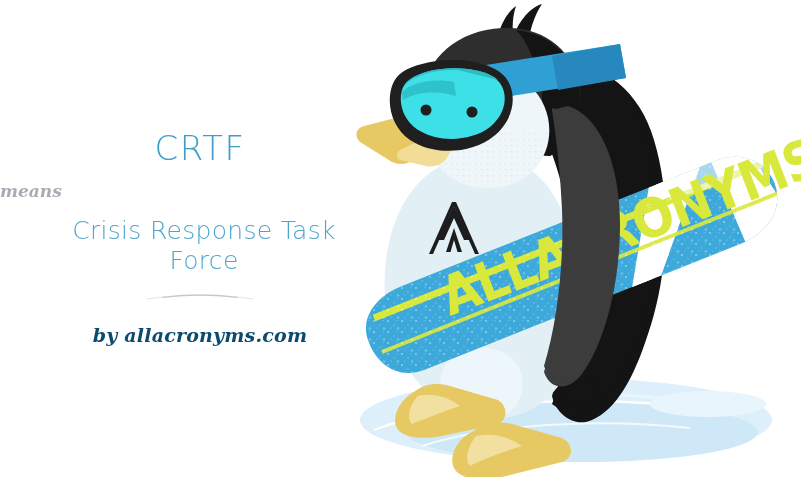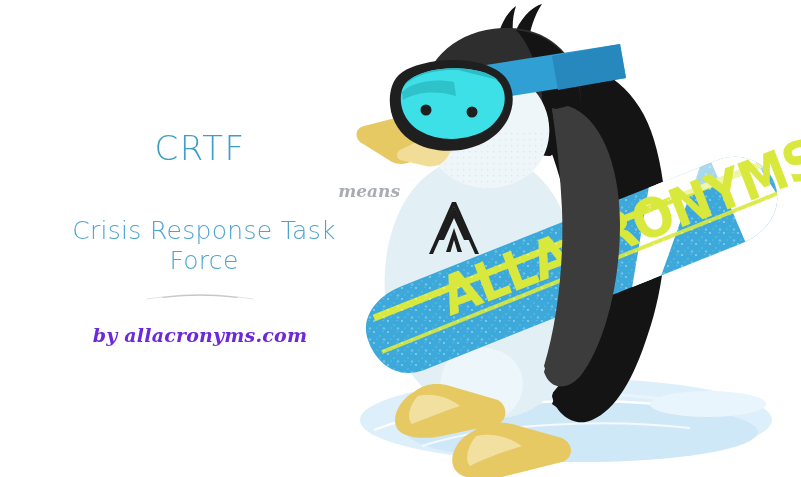--- a/index.html
+++ b/index.html
@@ -15,21 +15,21 @@
     text-align:center;
     font-family:"DejaVu Sans",sans-serif;
     font-weight:300;
     font-size:34px;
     letter-spacing:1.5px;
     color:#3f9ec7;
     line-height:40px;
   }
   #means{
     position:absolute; left:0; top:180px; width:400px;
-    text-align:right;
+    text-align:left;
     font-family:"DejaVu Serif",serif;
     font-style:italic; font-weight:bold;
     font-size:17px;
     color:#a7adb2;
     line-height:22px;
   }
   #meaning{
     position:absolute; left:44px; top:216px; width:320px;
     text-align:center;
     font-family:"DejaVu Sans",sans-serif;
@@ -43,21 +43,21 @@
     position:absolute; left:145px; top:290px; width:110px; height:12px;
     overflow:hidden;
   }
   #divider svg{display:block;}
   #credit{
     position:absolute; left:0; top:322px; width:400px;
     text-align:center;
     font-family:"DejaVu Serif",serif;
     font-style:italic; font-weight:bold;
     font-size:19px;
-    color:#6d28d9;
+    color:#0c4a6e;
     line-height:26px;
     letter-spacing:0.2px;
   }
 
   
   #mascot{position:absolute; left:330px; top:0; width:471px; height:477px;}
   #mascot svg{display:block;}
 </style>
 </head>
 <body>

